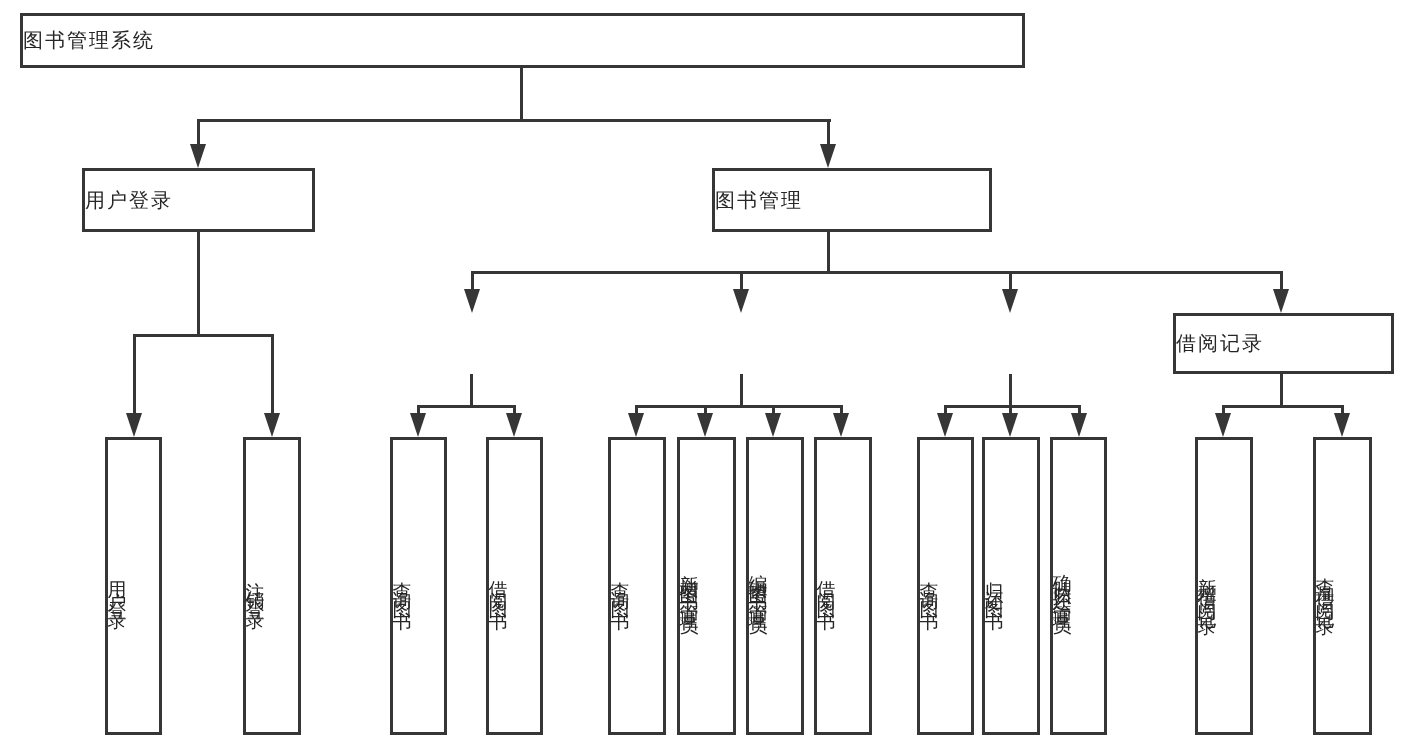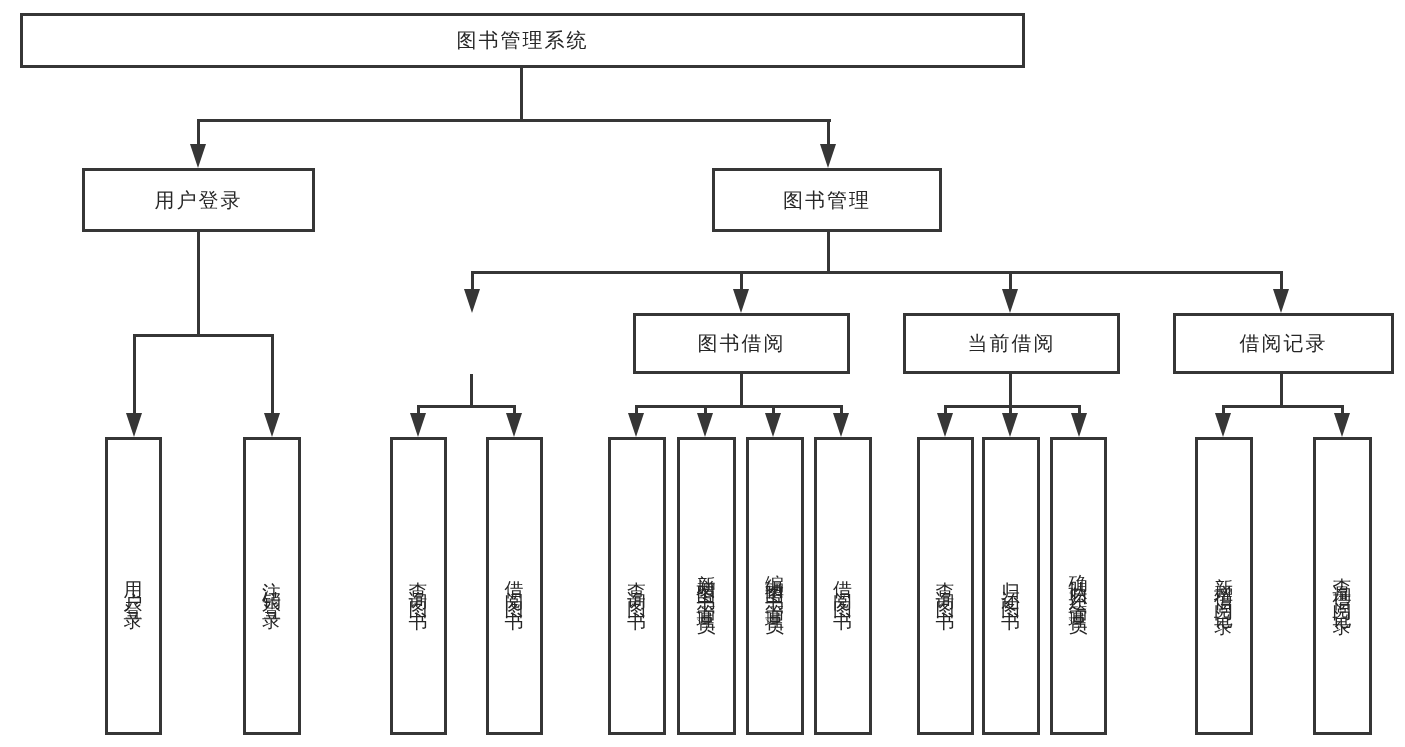--- a/index.html
+++ b/index.html
@@ -8,21 +8,21 @@
     width:1405px;height:747px;
     background:#ffffff;
     font-family:"Liberation Sans","DejaVu Sans",sans-serif;
     overflow:hidden;
   }
   .box{
     position:absolute;
     box-sizing:border-box;
     border:3px solid #363636;
     background:#ffffff;
-    display:flex;align-items:center;justify-content:center;
+    display:flex;align-items:center;
     color:#262626;
     font-size:20px;
     letter-spacing:2px;
     white-space:nowrap;
   }
   .vbox{font-size:19px;letter-spacing:normal;}
   .vbox .vtext{
     writing-mode:vertical-rl;
     text-orientation:mixed;
     letter-spacing:10px;
@@ -56,21 +56,21 @@
   <div class="vline" style="left:520px;top:68px;width:3px;height:52px;"></div>
   <div class="hline" style="left:197px;top:119px;width:634px;height:3px;"></div>
   <div class="vline" style="left:197px;top:119px;width:3px;height:28px;"></div>
   <div class="arr" style="left:190px;top:144px;"></div>
   <div class="vline" style="left:827px;top:119px;width:3px;height:28px;"></div>
   <div class="arr" style="left:820px;top:144px;"></div>
 
   <div class="box" style="left:82px;top:168px;width:233px;height:64px;">
     <span>用户登录</span>
   </div>
-  <div class="box" style="left:712px;top:168px;width:230px;height:64px;">
+  <div class="box" style="left:712px;top:168px;width:280px;height:64px;">
     <span>图书管理</span>
   </div>
 
   <div class="vline" style="left:197px;top:232px;width:3px;height:103px;"></div>
   <div class="hline" style="left:133px;top:334px;width:141px;height:3px;"></div>
   <div class="vline" style="left:133px;top:334px;width:3px;height:81px;"></div>
   <div class="arr" style="left:126px;top:413px;"></div>
   <div class="vline" style="left:271px;top:334px;width:3px;height:81px;"></div>
   <div class="arr" style="left:264px;top:413px;"></div>
 
@@ -78,26 +78,20 @@
   <div class="hline" style="left:471px;top:271px;width:812px;height:3px;"></div>
   <div class="vline" style="left:471px;top:271px;width:3px;height:20px;"></div>
   <div class="arr" style="left:464px;top:289px;"></div>
   <div class="vline" style="left:740px;top:271px;width:3px;height:20px;"></div>
   <div class="arr" style="left:733px;top:289px;"></div>
   <div class="vline" style="left:1009px;top:271px;width:3px;height:20px;"></div>
   <div class="arr" style="left:1002px;top:289px;"></div>
   <div class="vline" style="left:1280px;top:271px;width:3px;height:20px;"></div>
   <div class="arr" style="left:1273px;top:289px;"></div>
 
-  <div class="box" style="left:633px;top:313px;width:217px;height:61px;">
-    <span>图书借阅</span>
-  </div>
-  <div class="box" style="left:903px;top:313px;width:217px;height:61px;">
-    <span>当前借阅</span>
-  </div>
   <div class="box" style="left:1173px;top:313px;width:221px;height:61px;">
     <span>借阅记录</span>
   </div>
 
   <div class="vline" style="left:470px;top:374px;width:3px;height:34px;"></div>
   <div class="hline" style="left:417px;top:405px;width:99px;height:3px;"></div>
   <div class="vline" style="left:417px;top:405px;width:3px;height:12px;"></div>
   <div class="arr" style="left:410px;top:413px;"></div>
   <div class="vline" style="left:513px;top:405px;width:3px;height:12px;"></div>
   <div class="arr" style="left:506px;top:413px;"></div>

